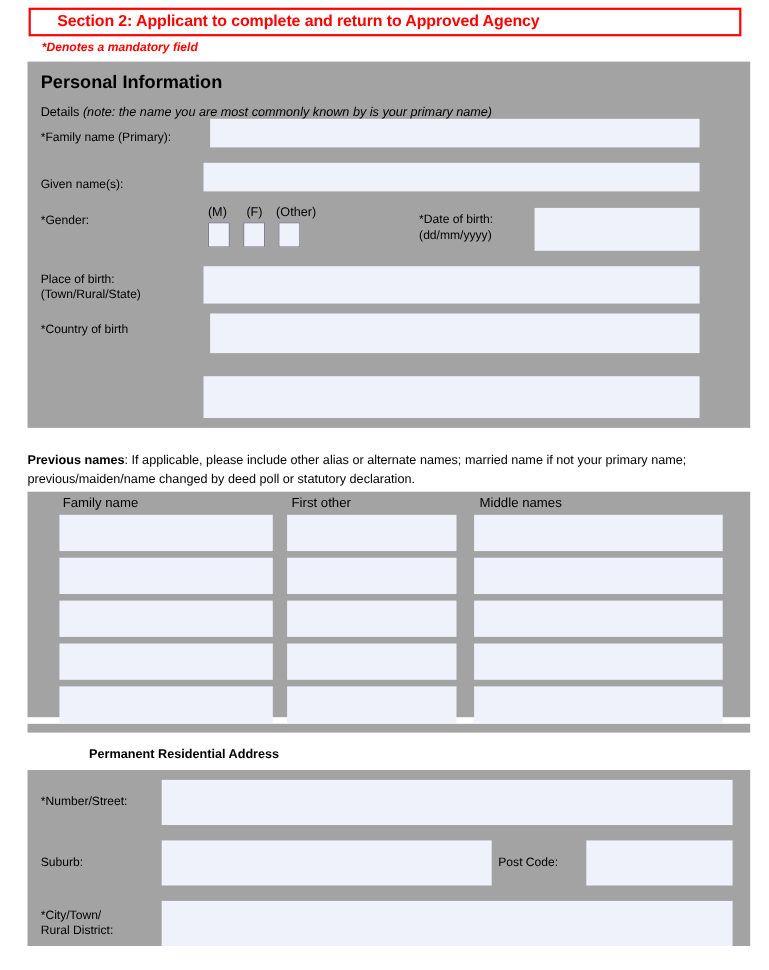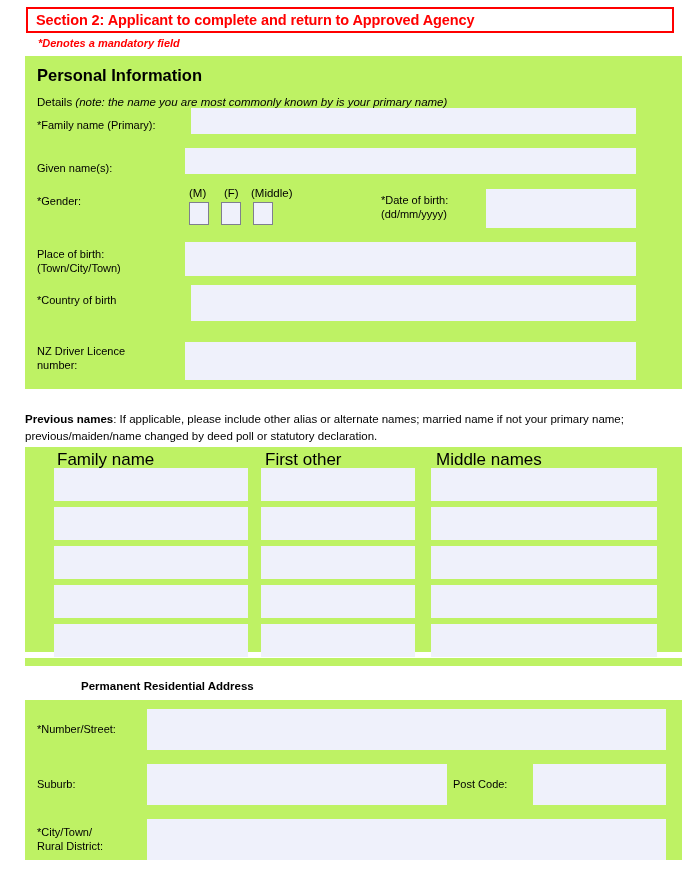--- a/index.html
+++ b/index.html
@@ -27,39 +27,39 @@
     border: 2px solid #ff0000;
     background: #ffffff;
     box-sizing: border-box;
     display: flex;
     align-items: center;
   }
   .section-banner-text {
     color: #ff0000;
     font-size: 14.5px;
     font-weight: bold;
-    padding-left: 8px;
+    padding-left: 24px;
     letter-spacing: -0.1px;
     white-space: nowrap;
   }
 
   .mandatory-note {
     position: absolute;
     left: 38px;
     top: 37px;
     color: #ff0000;
     font-style: italic;
     font-weight: bold;
     font-size: 11px;
   }
 
   
   .panel {
     position: absolute;
-    background: #bef264;
+    background: #a3a3a3;
     box-sizing: border-box;
   }
 
   
   #panel-personal {
     left: 25px;
     top: 56px;
     width: 657px;
     height: 333px;
   }
@@ -131,21 +131,21 @@
     left: 25px;
     top: 411px;
     width: 655px;
     font-size: 11.5px;
     line-height: 17px;
   }
   .prev-para b { font-weight: bold; }
 
   .col-head {
     position: absolute;
-    font-size: 17px;
+    font-size: 12px;
     top: 450px;
   }
 
   
   .addr-heading {
     position: absolute;
     left: 38px;
     top: 680px;
     font-size: 11.5px;
     font-weight: bold;
@@ -176,36 +176,34 @@
   <div class="fld-box" style="left:160px; top:92px; width:451px; height:26px;"></div>
 
   <div class="fld-label" style="left:12px; top:138px;">*Gender:</div>
 
   <div class="cb-caption" style="left:164px; top:131px;">(M)</div>
   <div class="cb" style="left:164px; top:146px;"></div>
 
   <div class="cb-caption" style="left:199px; top:131px;">(F)</div>
   <div class="cb" style="left:196px; top:146px;"></div>
 
-  <div class="cb-caption" style="left:226px; top:131px;">(Middle)</div>
+  <div class="cb-caption" style="left:226px; top:131px;">(Other)</div>
   <div class="cb" style="left:228px; top:146px;"></div>
 
   <div class="fld-label" style="left:356px; top:137px;">*Date of birth:
 (dd/mm/yyyy)</div>
   <div class="fld-box" style="left:461px; top:133px; width:150px; height:39px;"></div>
 
   <div class="fld-label" style="left:12px; top:191px;">Place of birth:
-(Town/City/Town)</div>
+(Town/Rural/State)</div>
   <div class="fld-box" style="left:160px; top:186px; width:451px; height:34px;"></div>
 
   <div class="fld-label" style="left:12px; top:237px;">*Country of birth</div>
   <div class="fld-box" style="left:166px; top:229px; width:445px; height:36px;"></div>
 
-  <div class="fld-label" style="left:12px; top:288px;">NZ Driver Licence
-number:</div>
   <div class="fld-box" style="left:160px; top:286px; width:451px; height:38px;"></div>
 </div>
 
 <div class="prev-para">
   <b>Previous names</b><span>: If applicable, please include other alias or alternate names; married name if not your primary name; previous/maiden/name changed by deed poll or statutory declaration.</span>
 </div>
 
 <div class="panel" id="panel-prev"></div>
 
 <div class="col-head" style="left:57px;">Family name</div>

